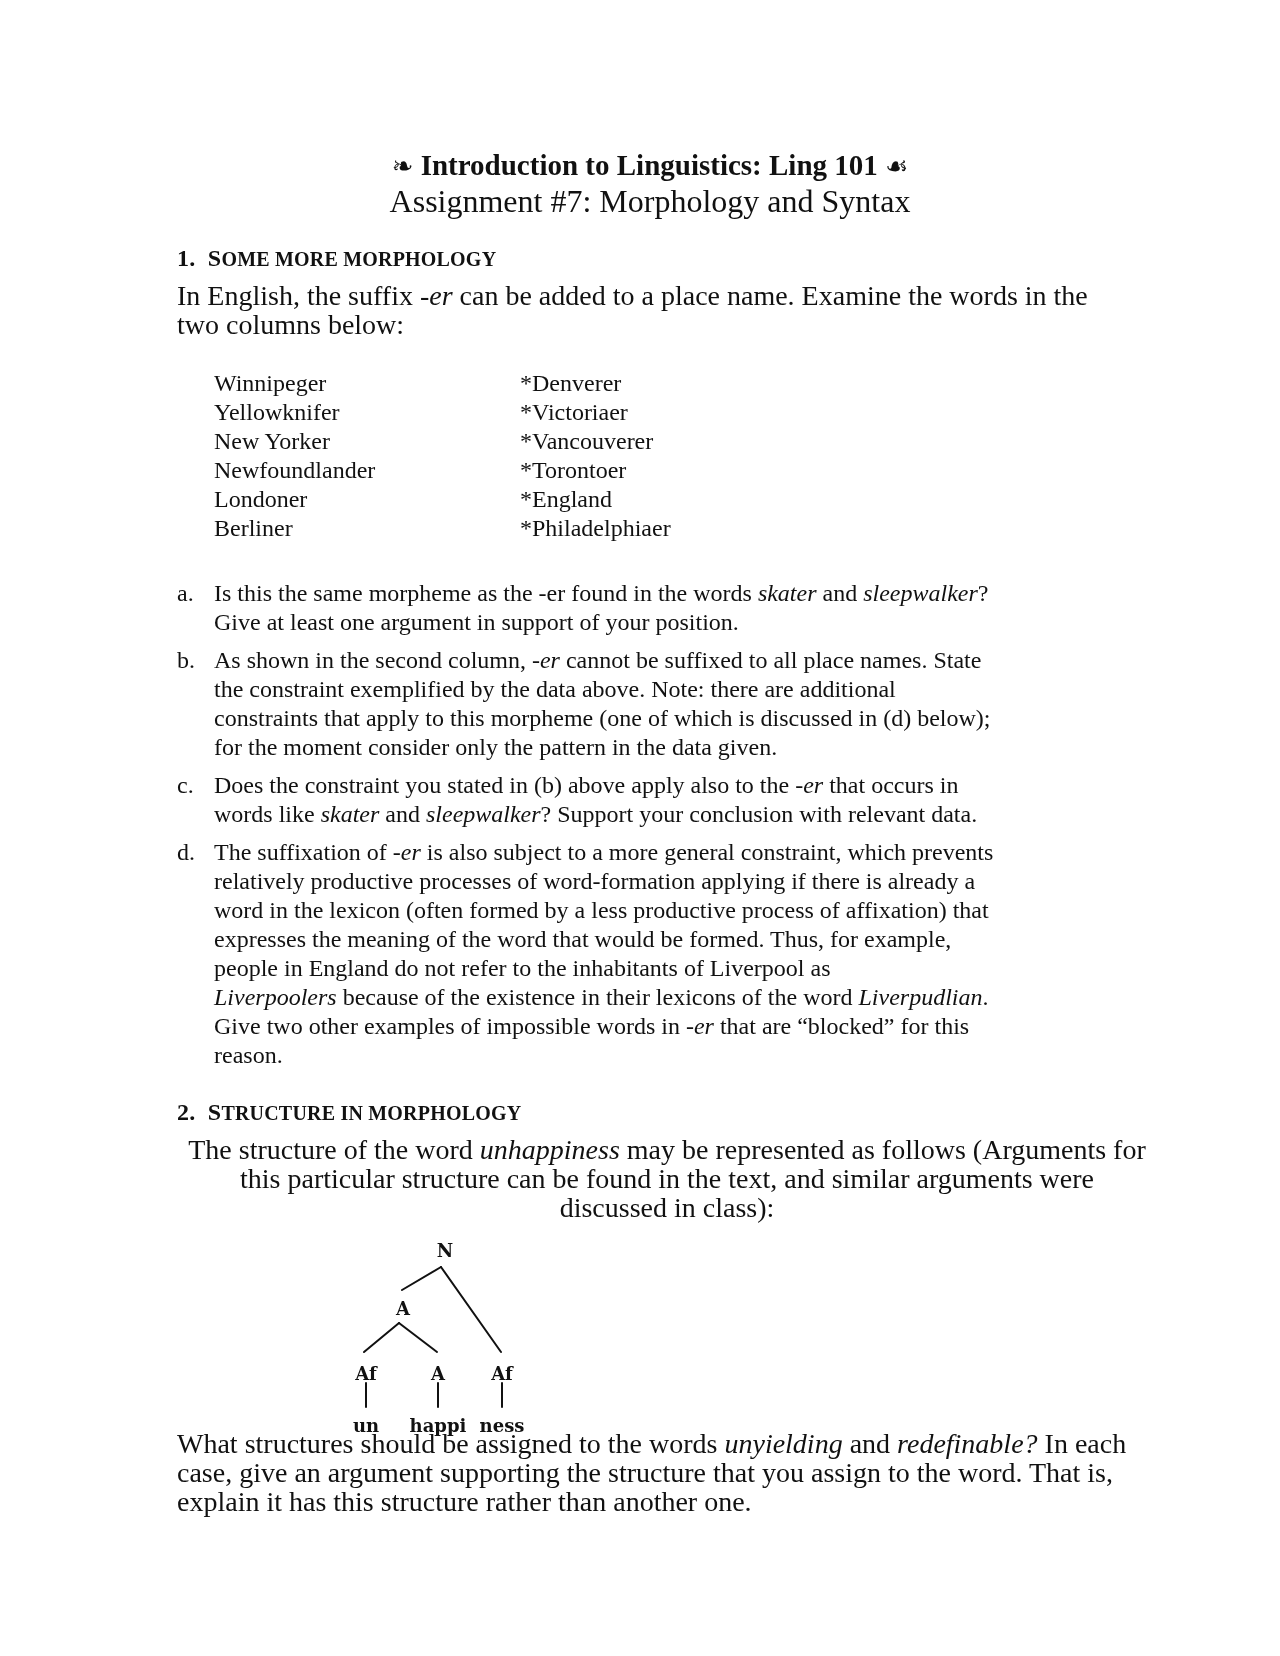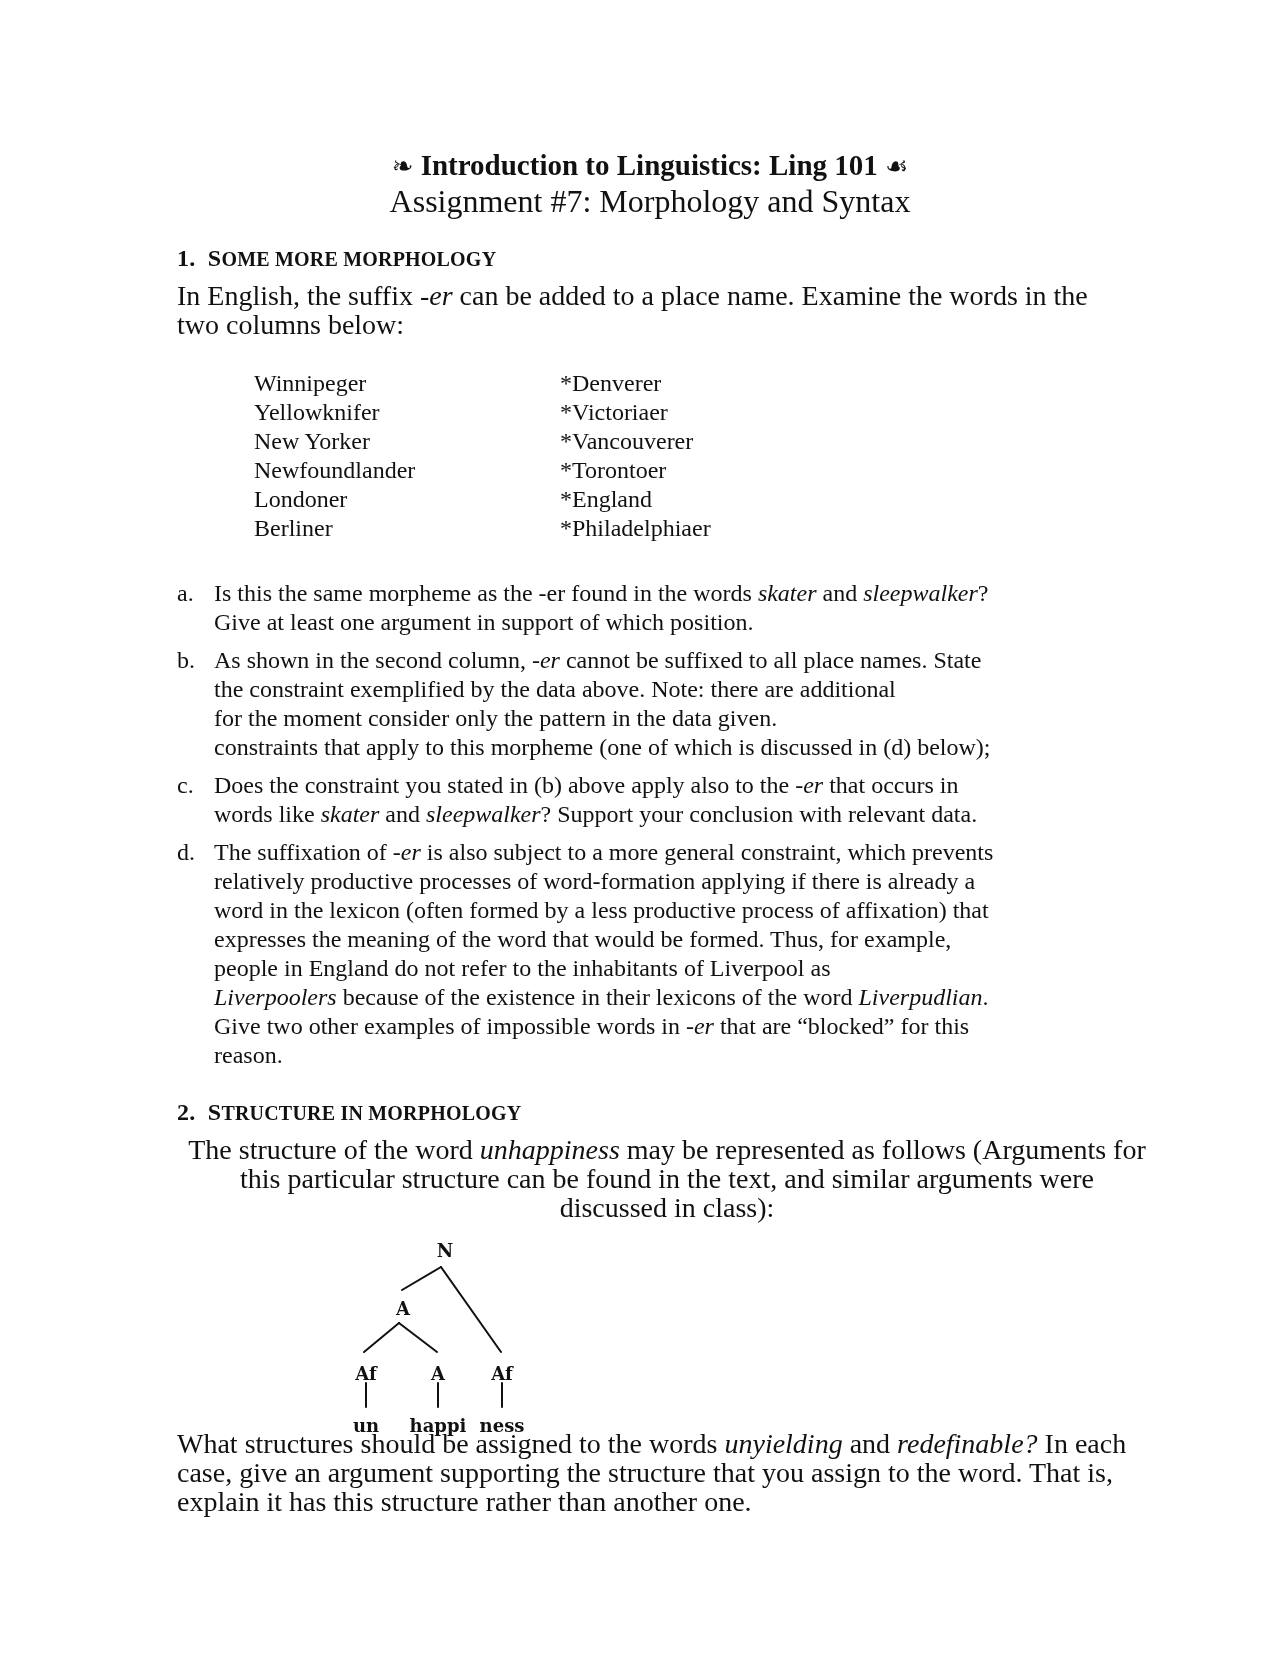--- a/index.html
+++ b/index.html
@@ -12,21 +12,21 @@
   .title-block { position: absolute; left: 0; top: 148px; width: 1280px; text-align: center; }
   .title { font-size: 29px; font-weight: bold; line-height: 34px; margin: 0; }
   .subtitle { font-size: 32px; line-height: 34px; margin: 0; }
   .orn { font-weight: normal; font-size: 26px; }
 
   .content { position: absolute; left: 167px; width: 950px; }
   .section-heading { font-size: 24px; font-weight: bold; margin: 0; line-height: 30px; letter-spacing: 0.2px; }
   .section-heading .sc { font-size: 20px; margin-top: 40px; }
   .para { font-size: 28px; line-height: 29px; margin: 0; }
   .word-table { position: absolute; left: 204px; top: 369px; font-size: 24px; line-height: 29px; }
-  .word-col { position: absolute; top: 0; white-space: nowrap; margin-left: 40px; }
+  .word-col { position: absolute; top: 0; white-space: nowrap; }
   .word-col.left { left: 0; }
   .word-col.right { left: 306px; }
   .word { display: block; }
 
   .qlist { position: absolute; left: 167px; width: 960px; font-size: 24px; line-height: 29px; }
   .q { position: relative; padding-left: 37px; margin: 0 0 9px 0; }
   .q .letter { position: absolute; left: 0; top: 0; }
   .q-text { display: block; }
   em { font-style: italic; }
 
@@ -76,28 +76,28 @@
       <span class="word">*Torontoer</span>
       <span class="word">*England</span>
       <span class="word">*Philadelphiaer</span>
     </div>
   </div>
 
   <div class="qlist" style="top:579px;" id="qlist">
       <div class="q">
         <span class="letter">a.</span>
         <span class="q-text">Is this the same morpheme as the -er found in the words <em>skater</em> and <em>sleepwalker</em>?</span>
-        <span class="q-text">Give at least one argument in support of which position.</span>
+        <span class="q-text">Give at least one argument in support of your position.</span>
       </div>
       <div class="q">
         <span class="letter">b.</span>
         <span class="q-text">As shown in the second column, <em>-er</em> cannot be suffixed to all place names.  State</span>
         <span class="q-text">the constraint exemplified by the data above.  Note:  there are additional</span>
+        <span class="q-text">constraints that apply to this morpheme (one of which is discussed in (d) below);</span>
         <span class="q-text">for the moment consider only the pattern in the data given.</span>
-        <span class="q-text">constraints that apply to this morpheme (one of which is discussed in (d) below);</span>
       </div>
       <div class="q">
         <span class="letter">c.</span>
         <span class="q-text">Does the constraint you stated in (b) above apply also to the <em>-er</em> that occurs in</span>
         <span class="q-text">words like <em>skater</em> and <em>sleepwalker</em>?  Support your conclusion with relevant data.</span>
       </div>
       <div class="q">
         <span class="letter">d.</span>
         <span class="q-text">The suffixation of <em>-er</em> is also subject to a more general constraint, which prevents</span>
         <span class="q-text">relatively productive processes of word-formation applying if there is already a</span>

